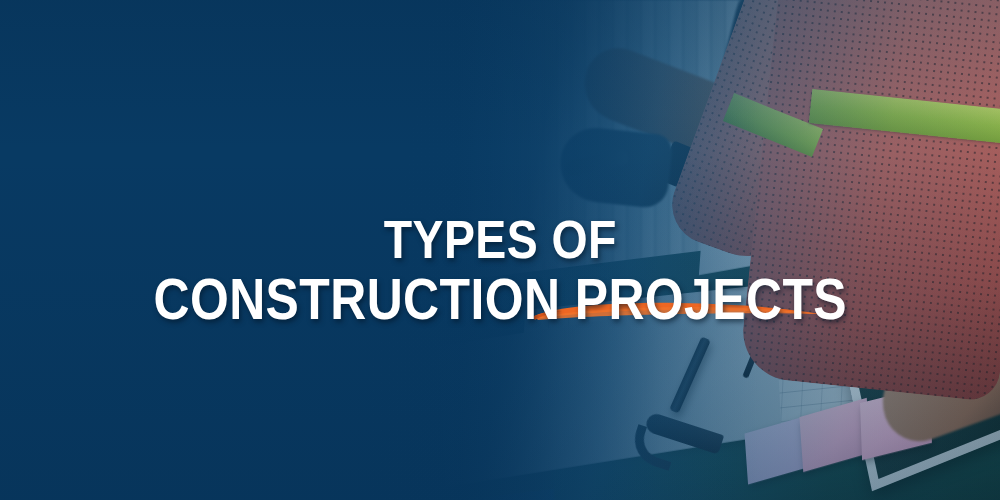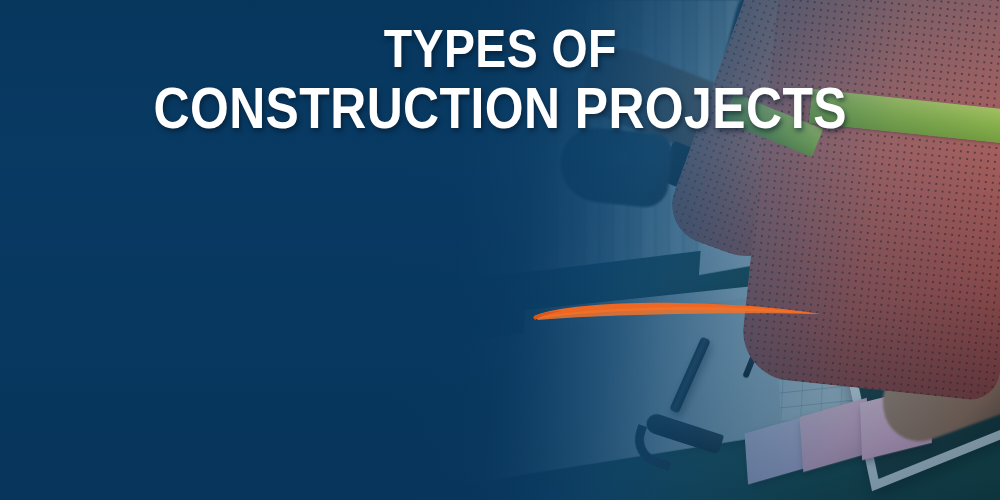--- a/index.html
+++ b/index.html
@@ -467,21 +467,21 @@
   
   .title-block {
     position: absolute;
     left: 0;
     top: 0;
     width: 1000px;
     height: 500px;
     display: flex;
     flex-direction: column;
     align-items: center;
-    justify-content: flex-start;
+    justify-content: center;
     pointer-events: none;
   }
   .title-inner {
     position: relative;
     text-align: center;
     transform: translateY(20px);
   }
   .title-line {
     display: block;
     color: #ffffff;

